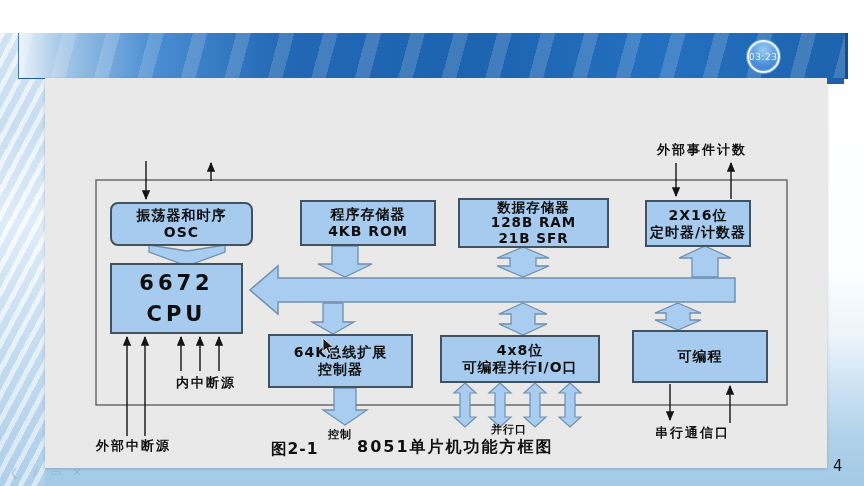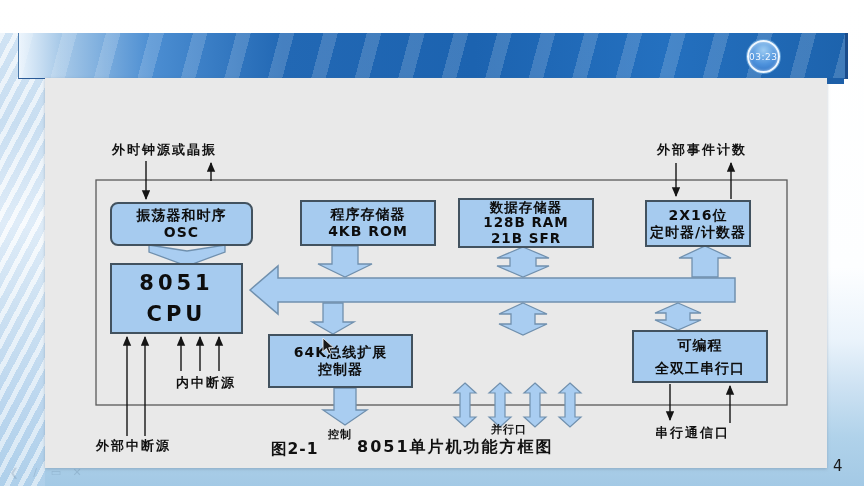--- a/index.html
+++ b/index.html
@@ -38,21 +38,21 @@
   
   #wires{position:absolute;left:0;top:0;width:864px;height:486px;}
   
   .box{
     position:absolute;box-sizing:border-box;background:#a6cbef;border:2px solid #42525f;
     display:flex;flex-direction:column;align-items:center;justify-content:center;
     font-size:14px;line-height:17px;font-weight:600;letter-spacing:1px;color:#0d0d0d;text-align:center;
   }
   #box-osc{left:110px;top:202px;width:143px;height:44px;border-radius:8px;}
   #box-rom{left:300px;top:200px;width:136px;height:46px;}
-  #box-ram{left:458px;top:198px;width:136px;height:50px;font-size:13.5px;line-height:15.5px;}
+  #box-ram{left:458px;top:198px;width:151px;height:50px;font-size:13.5px;line-height:15.5px;}
   #box-timer{left:645px;top:200px;width:106px;height:47px;}
   #box-cpu{left:110px;top:263px;width:133px;height:71px;font-size:21px;line-height:31px;font-weight:700;letter-spacing:4px;}
   #box-64k{left:268px;top:334px;width:145px;height:54px;}
   #box-io{left:440px;top:335px;width:160px;height:48px;}
   #box-serial{left:632px;top:330px;width:136px;height:53px;line-height:23px;}
   
   .lbl{position:absolute;font-size:13px;letter-spacing:2px;font-weight:600;color:#111;white-space:nowrap;}
   #lbl-ext-clock{left:112px;top:141px;}
   #lbl-ext-event{left:657px;top:141px;}
   #lbl-int-int{left:176px;top:374px;}
@@ -141,33 +141,35 @@
   <div class="box" id="box-ram">
     <span>数据存储器</span>
     <span>128B RAM</span>
     <span>21B SFR</span>
   </div>
   <div class="box" id="box-timer">
     <span>2X16位</span>
     <span>定时器/计数器</span>
   </div>
   <div class="box" id="box-cpu">
-    <span>8051</span>
+    <span>6672</span>
     <span>CPU</span>
   </div>
   <div class="box" id="box-64k">
     <span>64K总线扩展</span>
     <span>控制器</span>
   </div>
+  <div class="box" id="box-io">
+    <span>4x8位</span>
+    <span>可编程并行I/O口</span>
+  </div>
   <div class="box" id="box-serial">
     <span>可编程</span>
-    <span>全双工串行口</span>
   </div>
 
-  <div class="lbl" id="lbl-ext-clock">外时钟源或晶振</div>
   <div class="lbl" id="lbl-ext-event">外部事件计数</div>
   <div class="lbl" id="lbl-int-int">内中断源</div>
   <div class="lbl" id="lbl-ext-int">外部中断源</div>
   <div class="lbl" id="lbl-control">控制</div>
   <div class="lbl" id="lbl-parallel">并行口</div>
   <div class="lbl" id="lbl-serialport">串行通信口</div>
 
   <div id="caption-no">图2-1</div>
   <div id="caption-title">8051单片机功能方框图</div>
   <div id="page-num">4</div>

